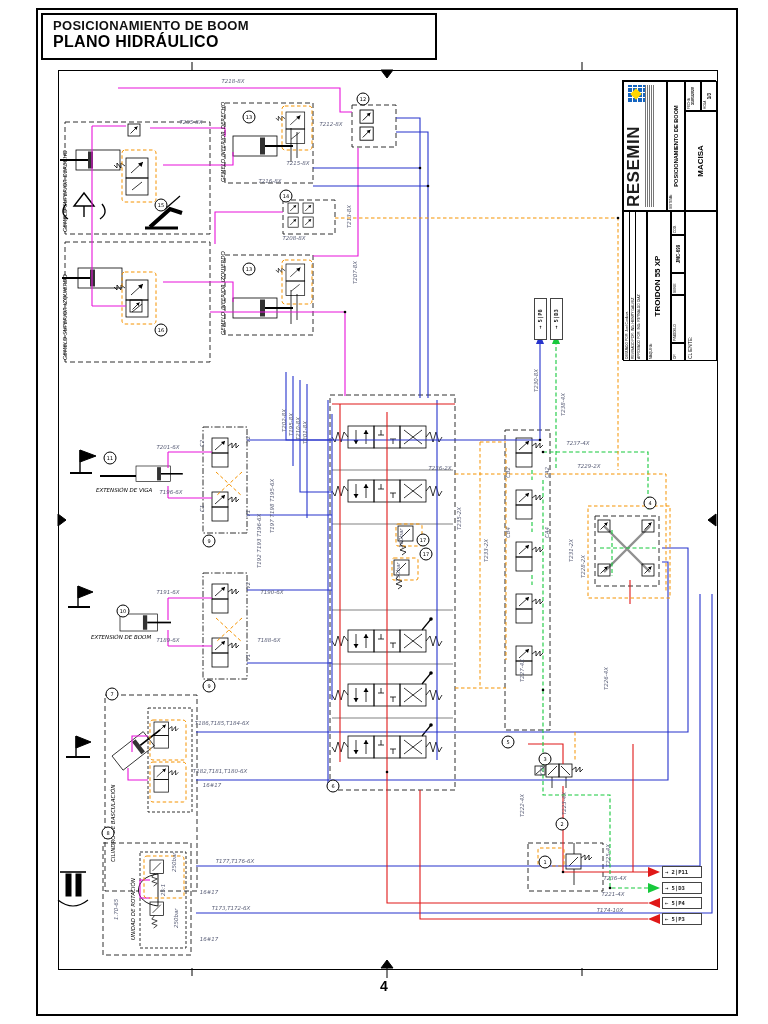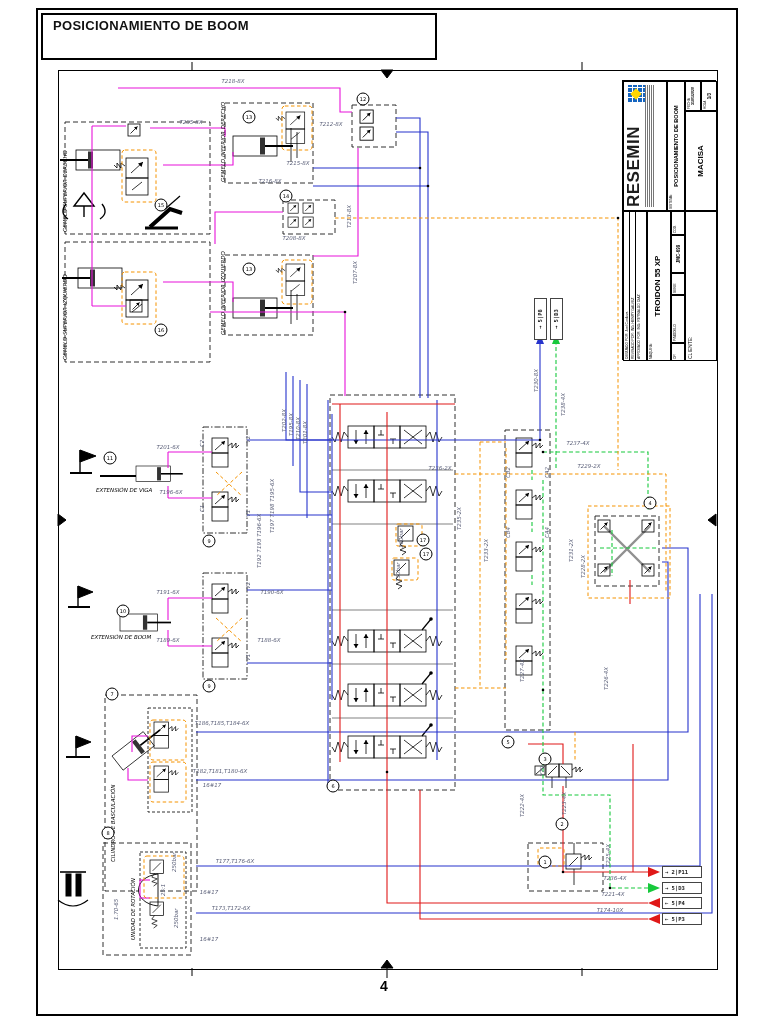--- a/index.html
+++ b/index.html
@@ -47,20 +47,21 @@
 </style>
 </head>
 <body>
 
 <div class="sheet">
 
   <div class="outer-frame"></div>
 
   <div class="header-box">
     <div class="l1">POSICIONAMIENTO DE BOOM</div>
+    <div class="l2">PLANO HIDRÁULICO</div>
   </div>
 
   <div class="draw-frame"></div>
 
   <svg class="schem" viewBox="0 0 768 1024">
     <defs>
       <g id="cyl">
         <rect x="0" y="0" width="44" height="20" class="blk"></rect>
         <rect x="27" y="1.5" width="5" height="17" fill="#333"></rect>
         <line x1="32" y1="10" x2="60" y2="10" stroke="#000" stroke-width="2"></line>

